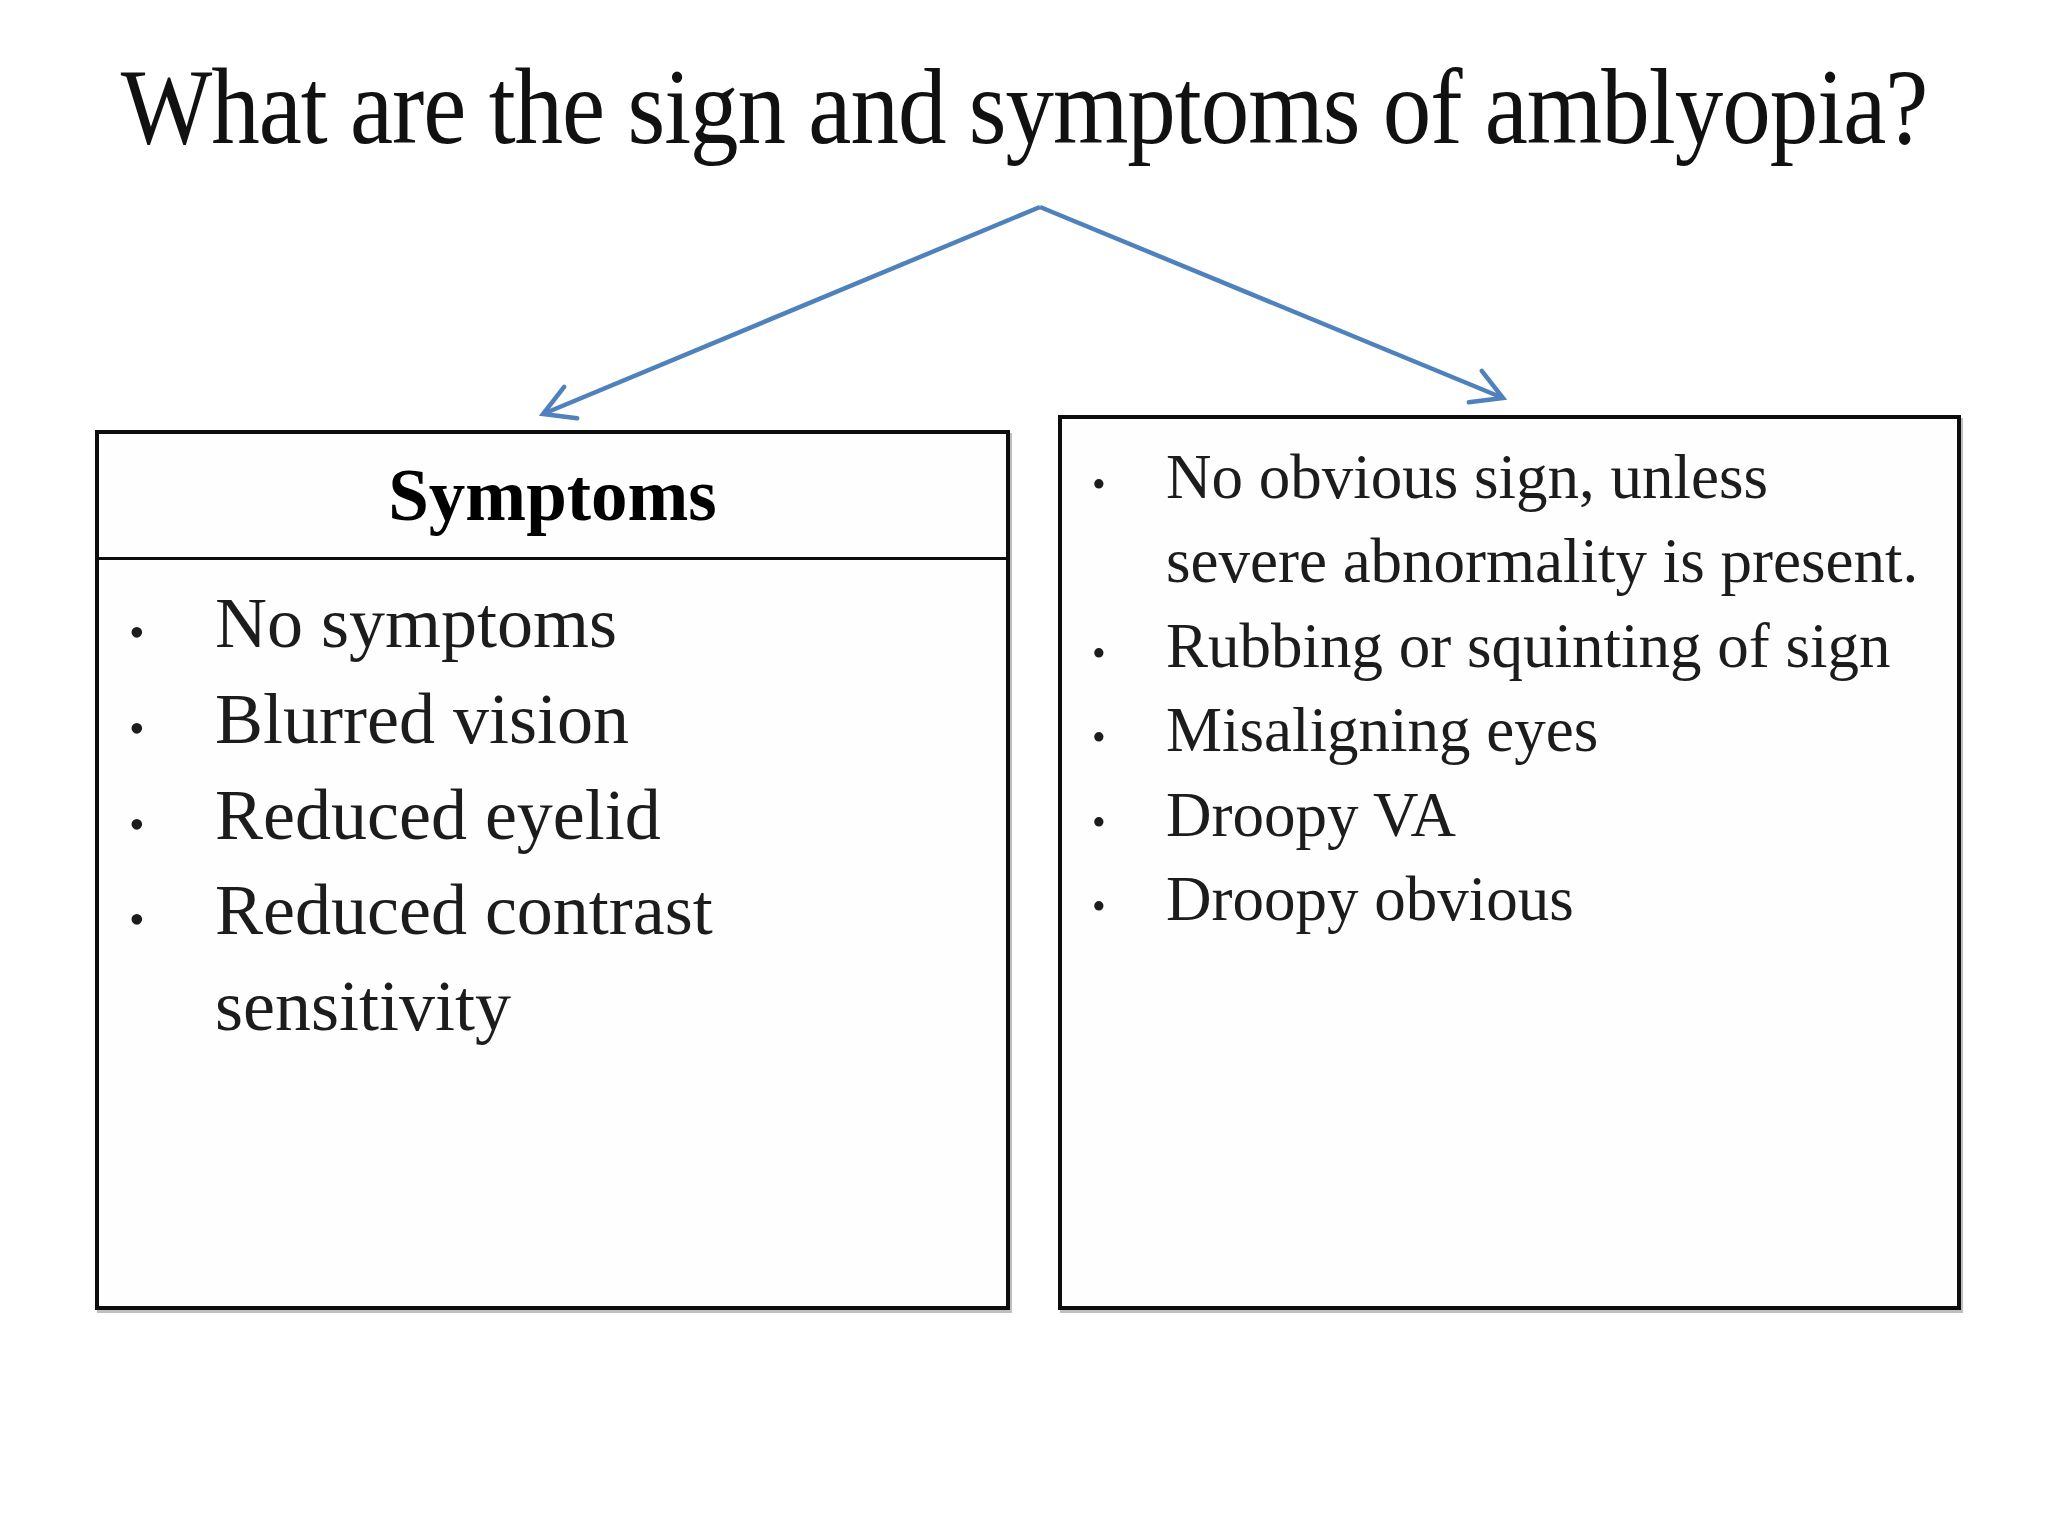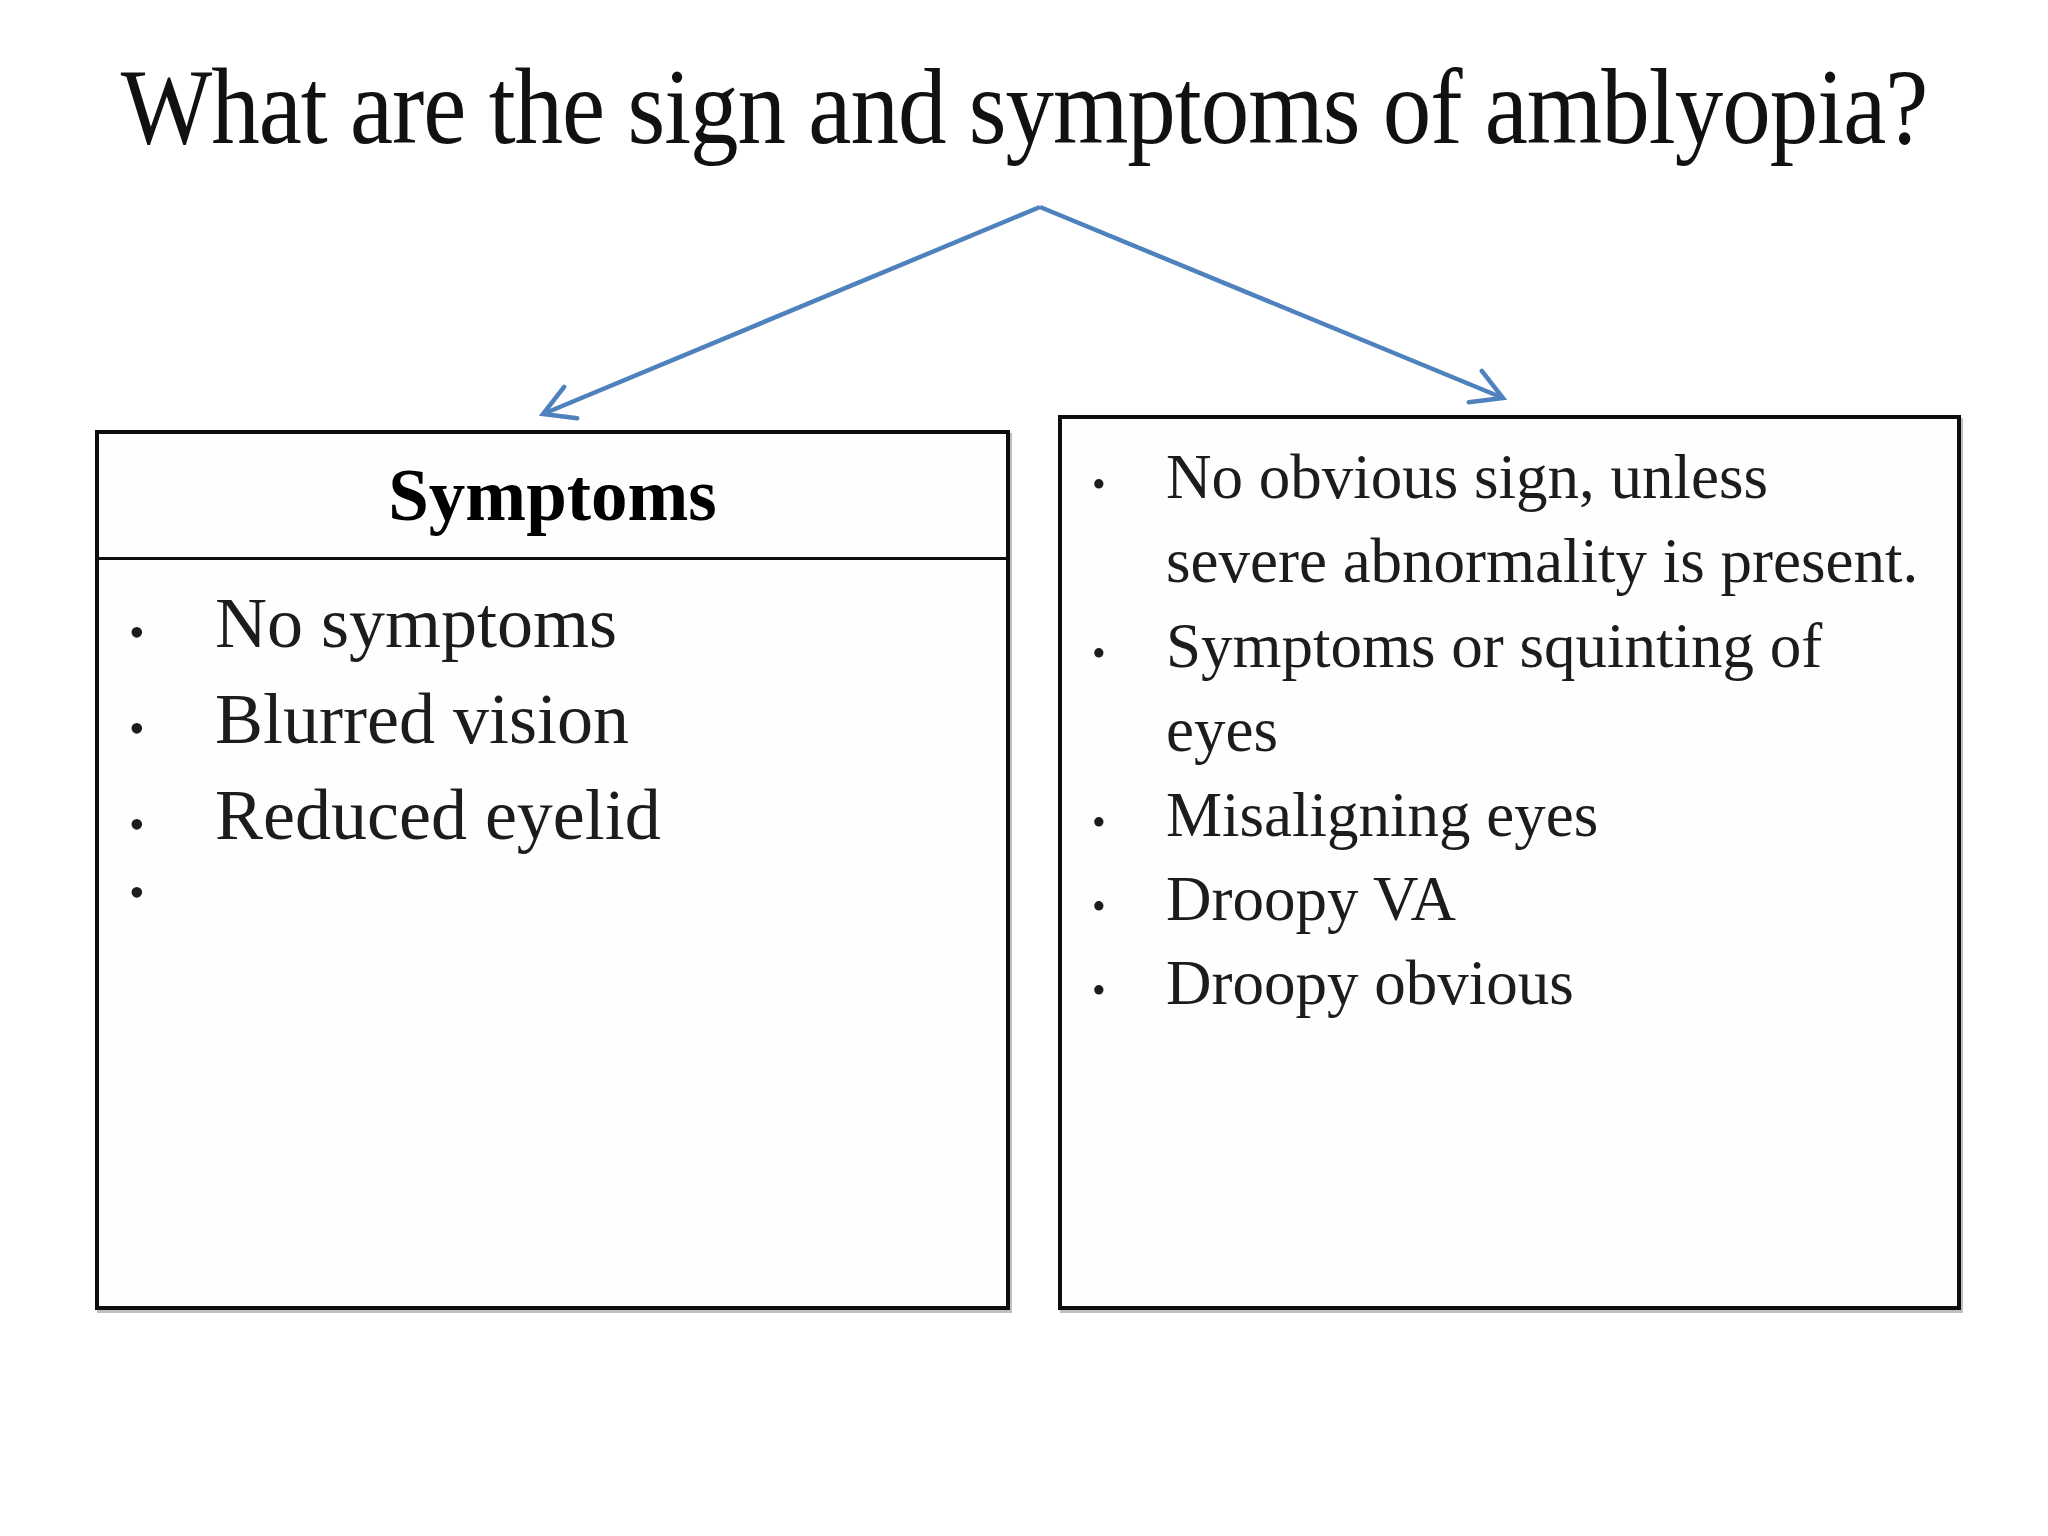--- a/index.html
+++ b/index.html
@@ -122,33 +122,34 @@
         <li>
           <span class="dot">•</span>
           <span class="itxt">Blurred vision</span>
         </li>
         <li>
           <span class="dot">•</span>
           <span class="itxt">Reduced eyelid</span>
         </li>
         <li>
           <span class="dot">•</span>
+          <span class="itxt">Reduced contrast sensitivity</span>
         </li>
       </ul>
   </div>
 
   <div class="tbox signs">
     <ul class="blist">
         <li>
           <span class="dot">•</span>
           <span class="itxt">No obvious sign, unless severe abnormality is present.</span>
         </li>
         <li>
           <span class="dot">•</span>
-          <span class="itxt">Symptoms or squinting of eyes</span>
+          <span class="itxt">Rubbing or squinting of sign</span>
         </li>
         <li>
           <span class="dot">•</span>
           <span class="itxt">Misaligning eyes</span>
         </li>
         <li>
           <span class="dot">•</span>
           <span class="itxt">Droopy VA</span>
         </li>
         <li>

